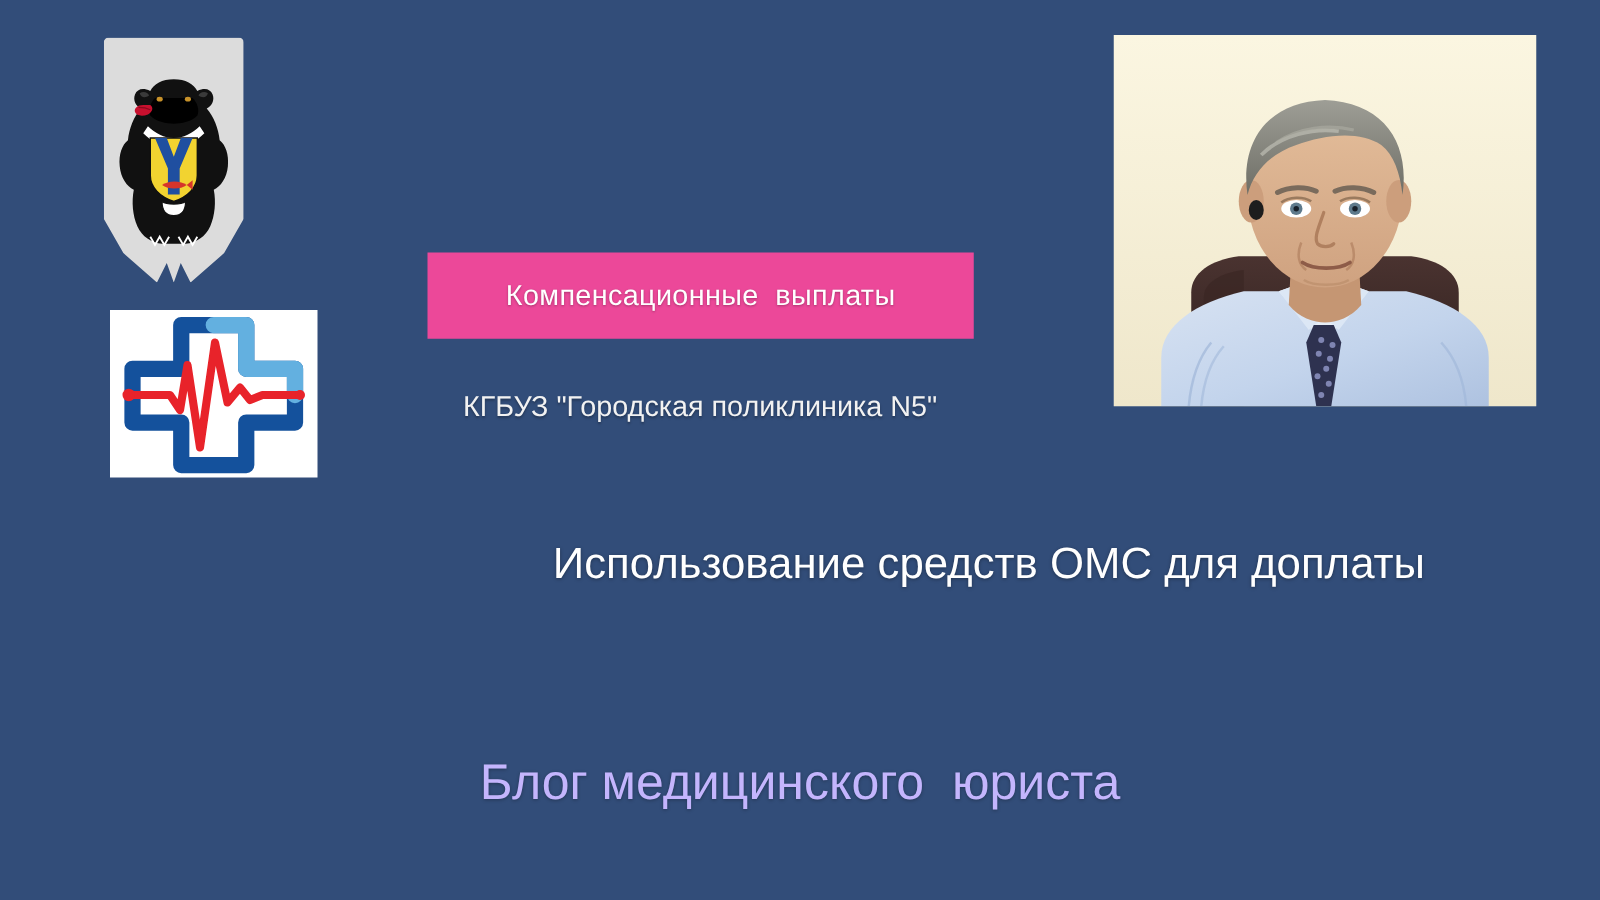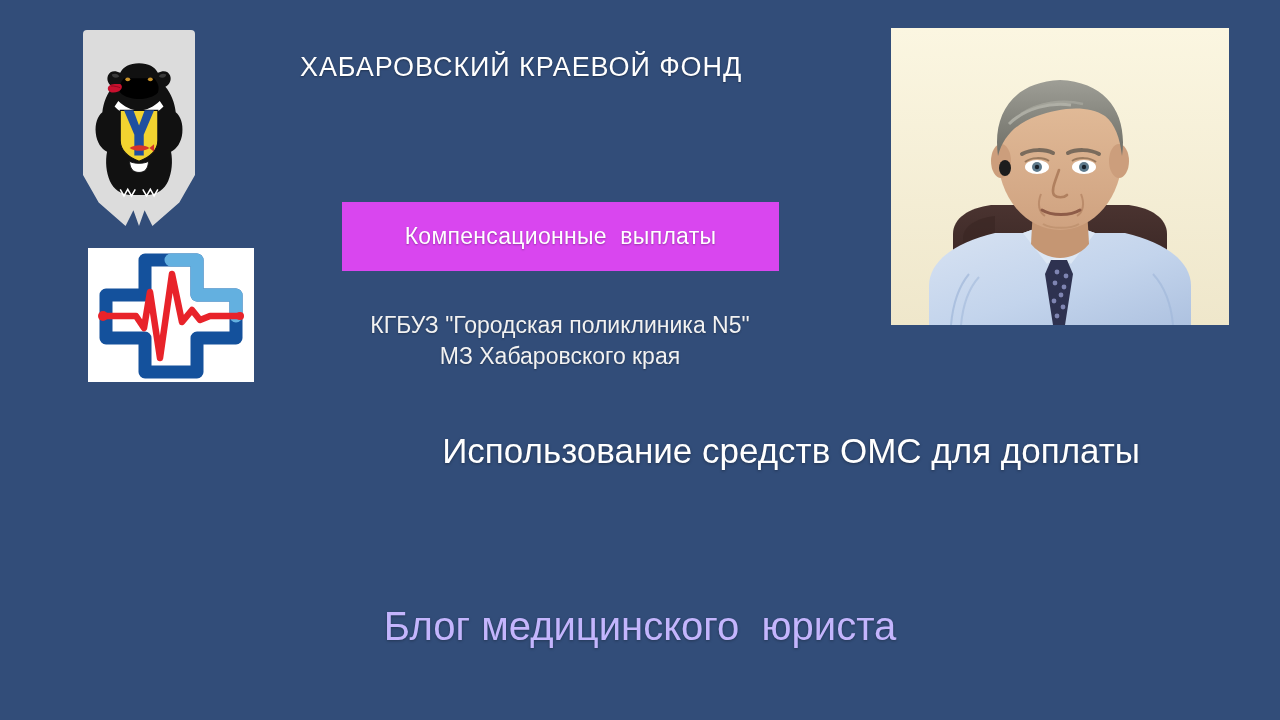--- a/index.html
+++ b/index.html
@@ -70,21 +70,21 @@
   #org-title .ln { display: block; white-space: nowrap; }
   #org-title .ln1 { padding-left: 12px; }
 
   
   #red-banner {
     position: absolute;
     left: 342px;
     top: 202px;
     width: 437px;
     height: 69px;
-    background: #d946ef;
+    background: #ec4899;
     display: flex;
     align-items: center;
     justify-content: center;
   }
   #red-banner-label {
     color: #FFFFFF;
     font-size: 23px;
     font-weight: 400;
     letter-spacing: 0.3px;
     white-space: pre;
@@ -208,30 +208,28 @@
 
       <path d="M83 12 L109 12 L109 47 L148 47 L148 68" fill="none" stroke="#63B0E0" stroke-width="13" stroke-linejoin="round" stroke-linecap="round"></path>
 
       <path d="M16 68 L48 68 L56 80 L62 44 L72 110 L84 26 L94 74 L104 62 L112 72 L122 68 L152 68" fill="none" stroke="#E8232A" stroke-width="6.5" stroke-linejoin="round" stroke-linecap="round"></path>
       <circle cx="15" cy="68" r="5" fill="#E8232A"></circle>
       <circle cx="152" cy="68" r="4" fill="#E8232A"></circle>
     </svg>
   </div>
 
   <div id="org-title">
-    <span class="ln ln1">ХАБАРОВСКИЙ  КРАЕВОЙ  ФОНД</span>
   </div>
 
   <div id="red-banner">
     <span id="red-banner-label">Компенсационные  выплаты</span>
   </div>
 
   <div id="clinic-name">
     <span class="ln">КГБУЗ "Городская поликлиника  N5"</span>
-    <span class="ln">МЗ Хабаровского края</span>
   </div>
 
   <div id="portrait">
     <svg viewBox="0 0 338 297" preserveAspectRatio="xMidYMid slice">
       <defs>
         <linearGradient id="wall" x1="0" y1="0" x2="0" y2="1">
           <stop offset="0%" stop-color="#FBF6E1"></stop>
           <stop offset="100%" stop-color="#EFE7CB"></stop>
         </linearGradient>
         <linearGradient id="shirt" x1="0" y1="0" x2="1" y2="1">

